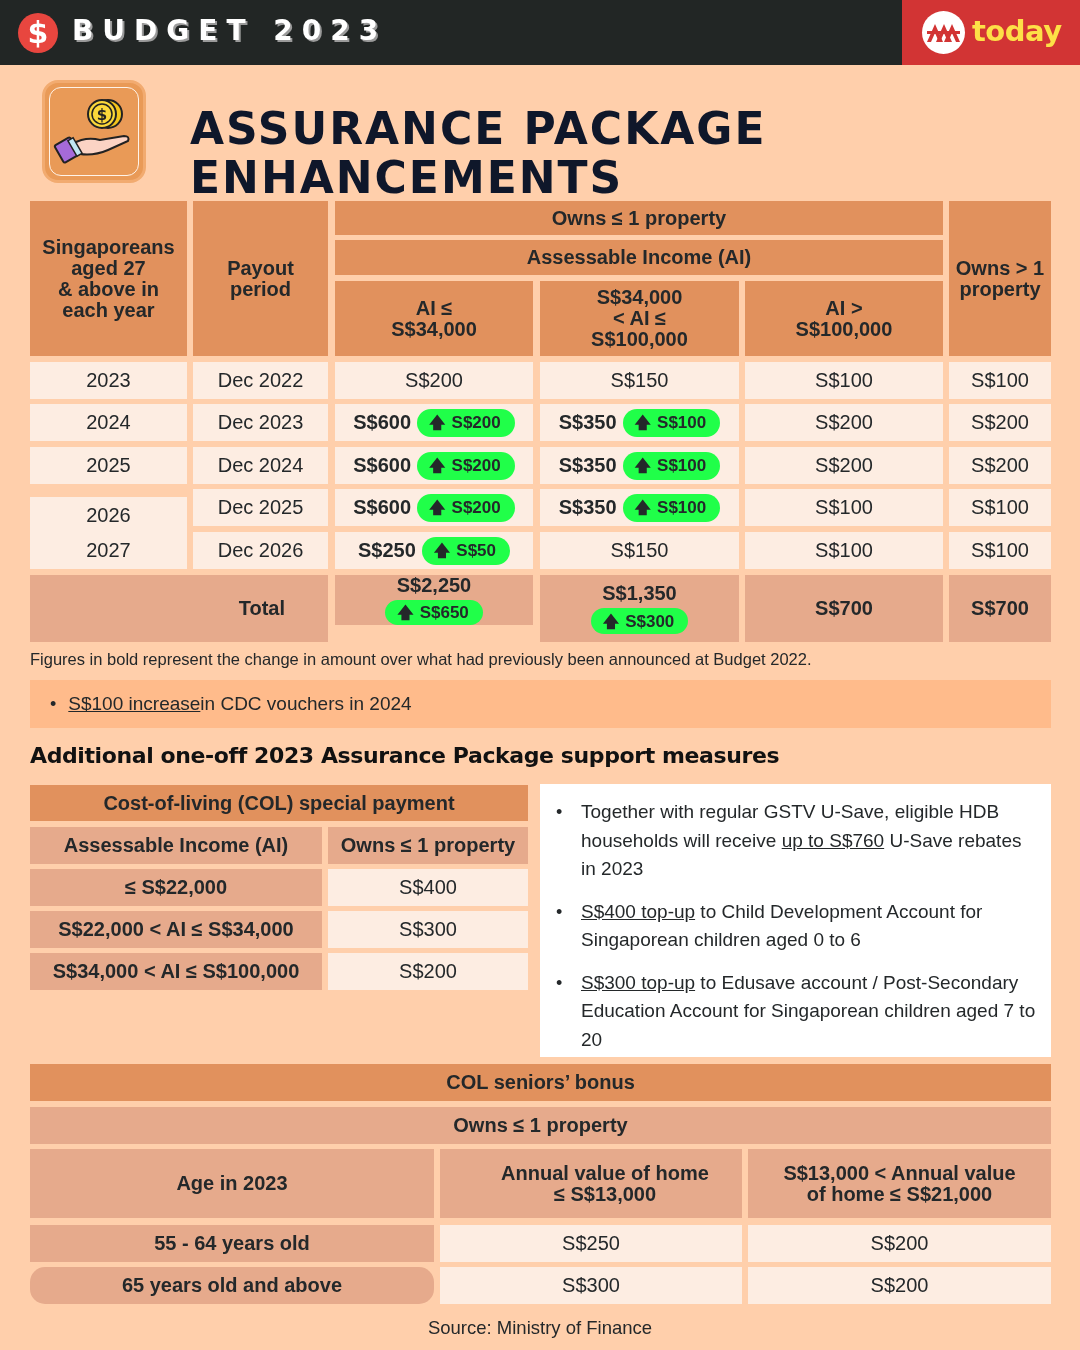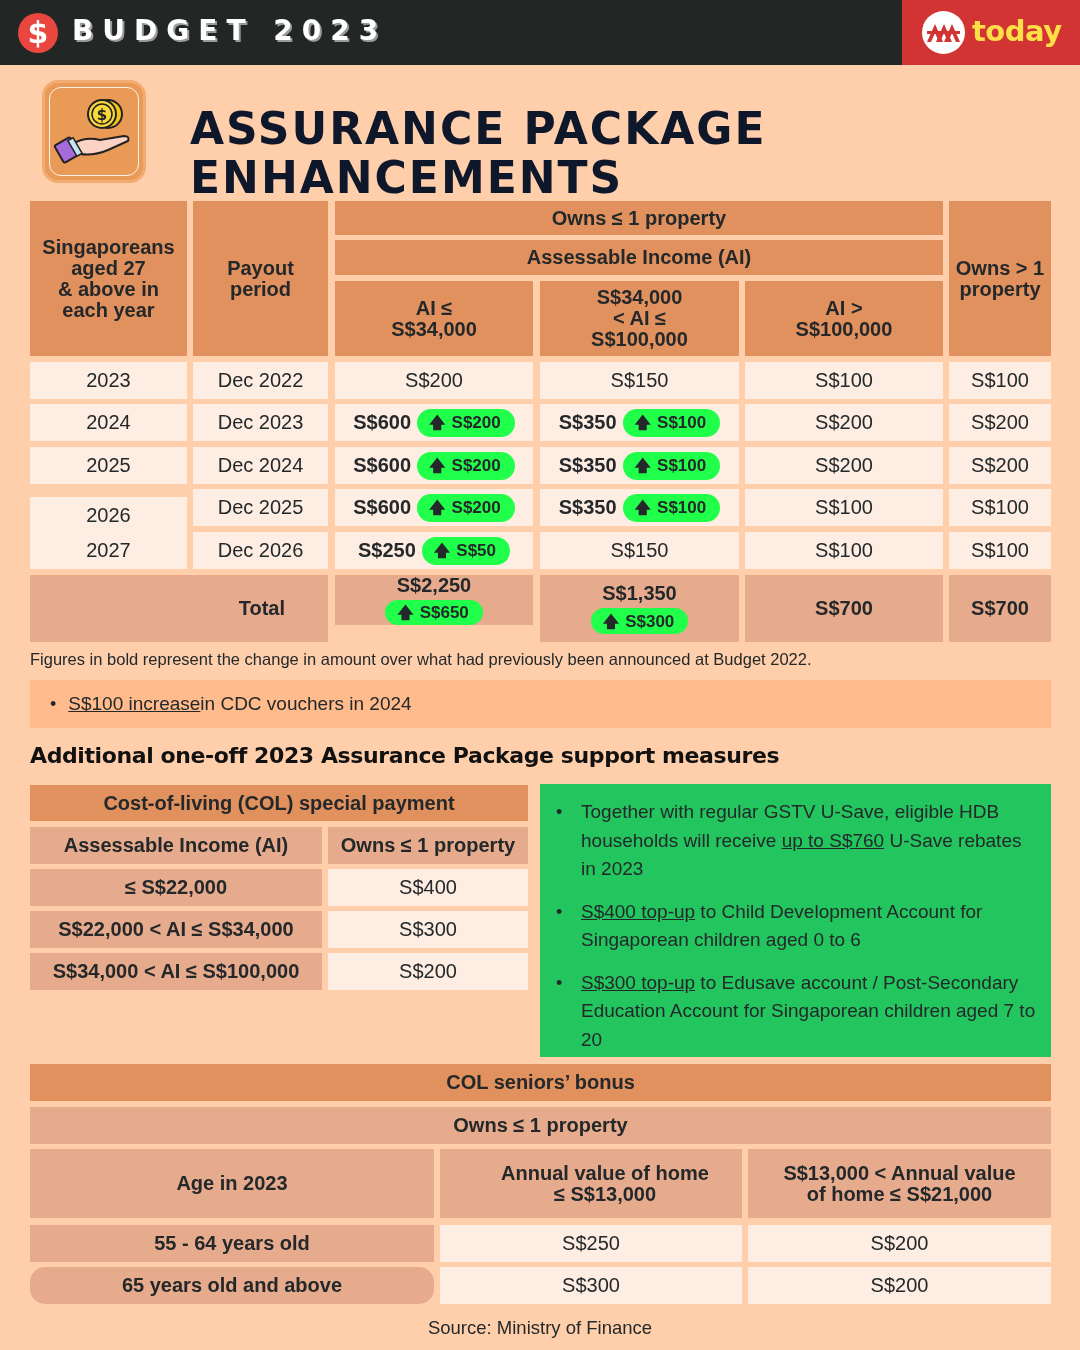--- a/index.html
+++ b/index.html
@@ -81,21 +81,21 @@
     display: flex; align-items: center;
   }
   .u { text-decoration: underline; }
   .bullet { margin-right: 12px; font-size: 18px; }
   .subhead {
     position: absolute; left: 30px; top: 743px; font-weight: 900; font-size: 22px;
     font-family: "DejaVu Sans", sans-serif; letter-spacing: -0.4px; color: #111;
   }
   .side-box {
     position: absolute; left: 540px; top: 784px; width: 511px; height: 273px;
-    background: #22c55e; padding: 14px 10px 0 14px;
+    background: #ffffff; padding: 14px 10px 0 14px;
   }
   .side-box ul { list-style: none; }
   .side-box li {
     position: relative; padding-left: 27px; font-size: 19px; line-height: 28.5px;
     margin-bottom: 14px;
   }
   .side-box li::before {
     content: "•"; position: absolute; left: 2px; top: 0; font-size: 18px;
   }
   .source {

